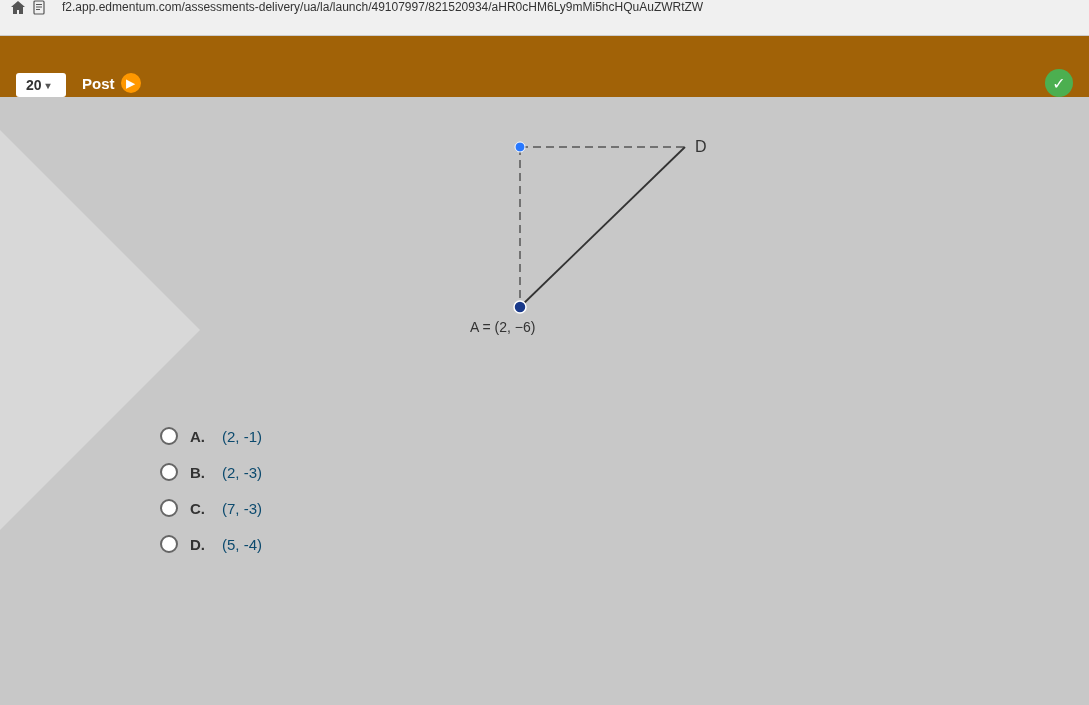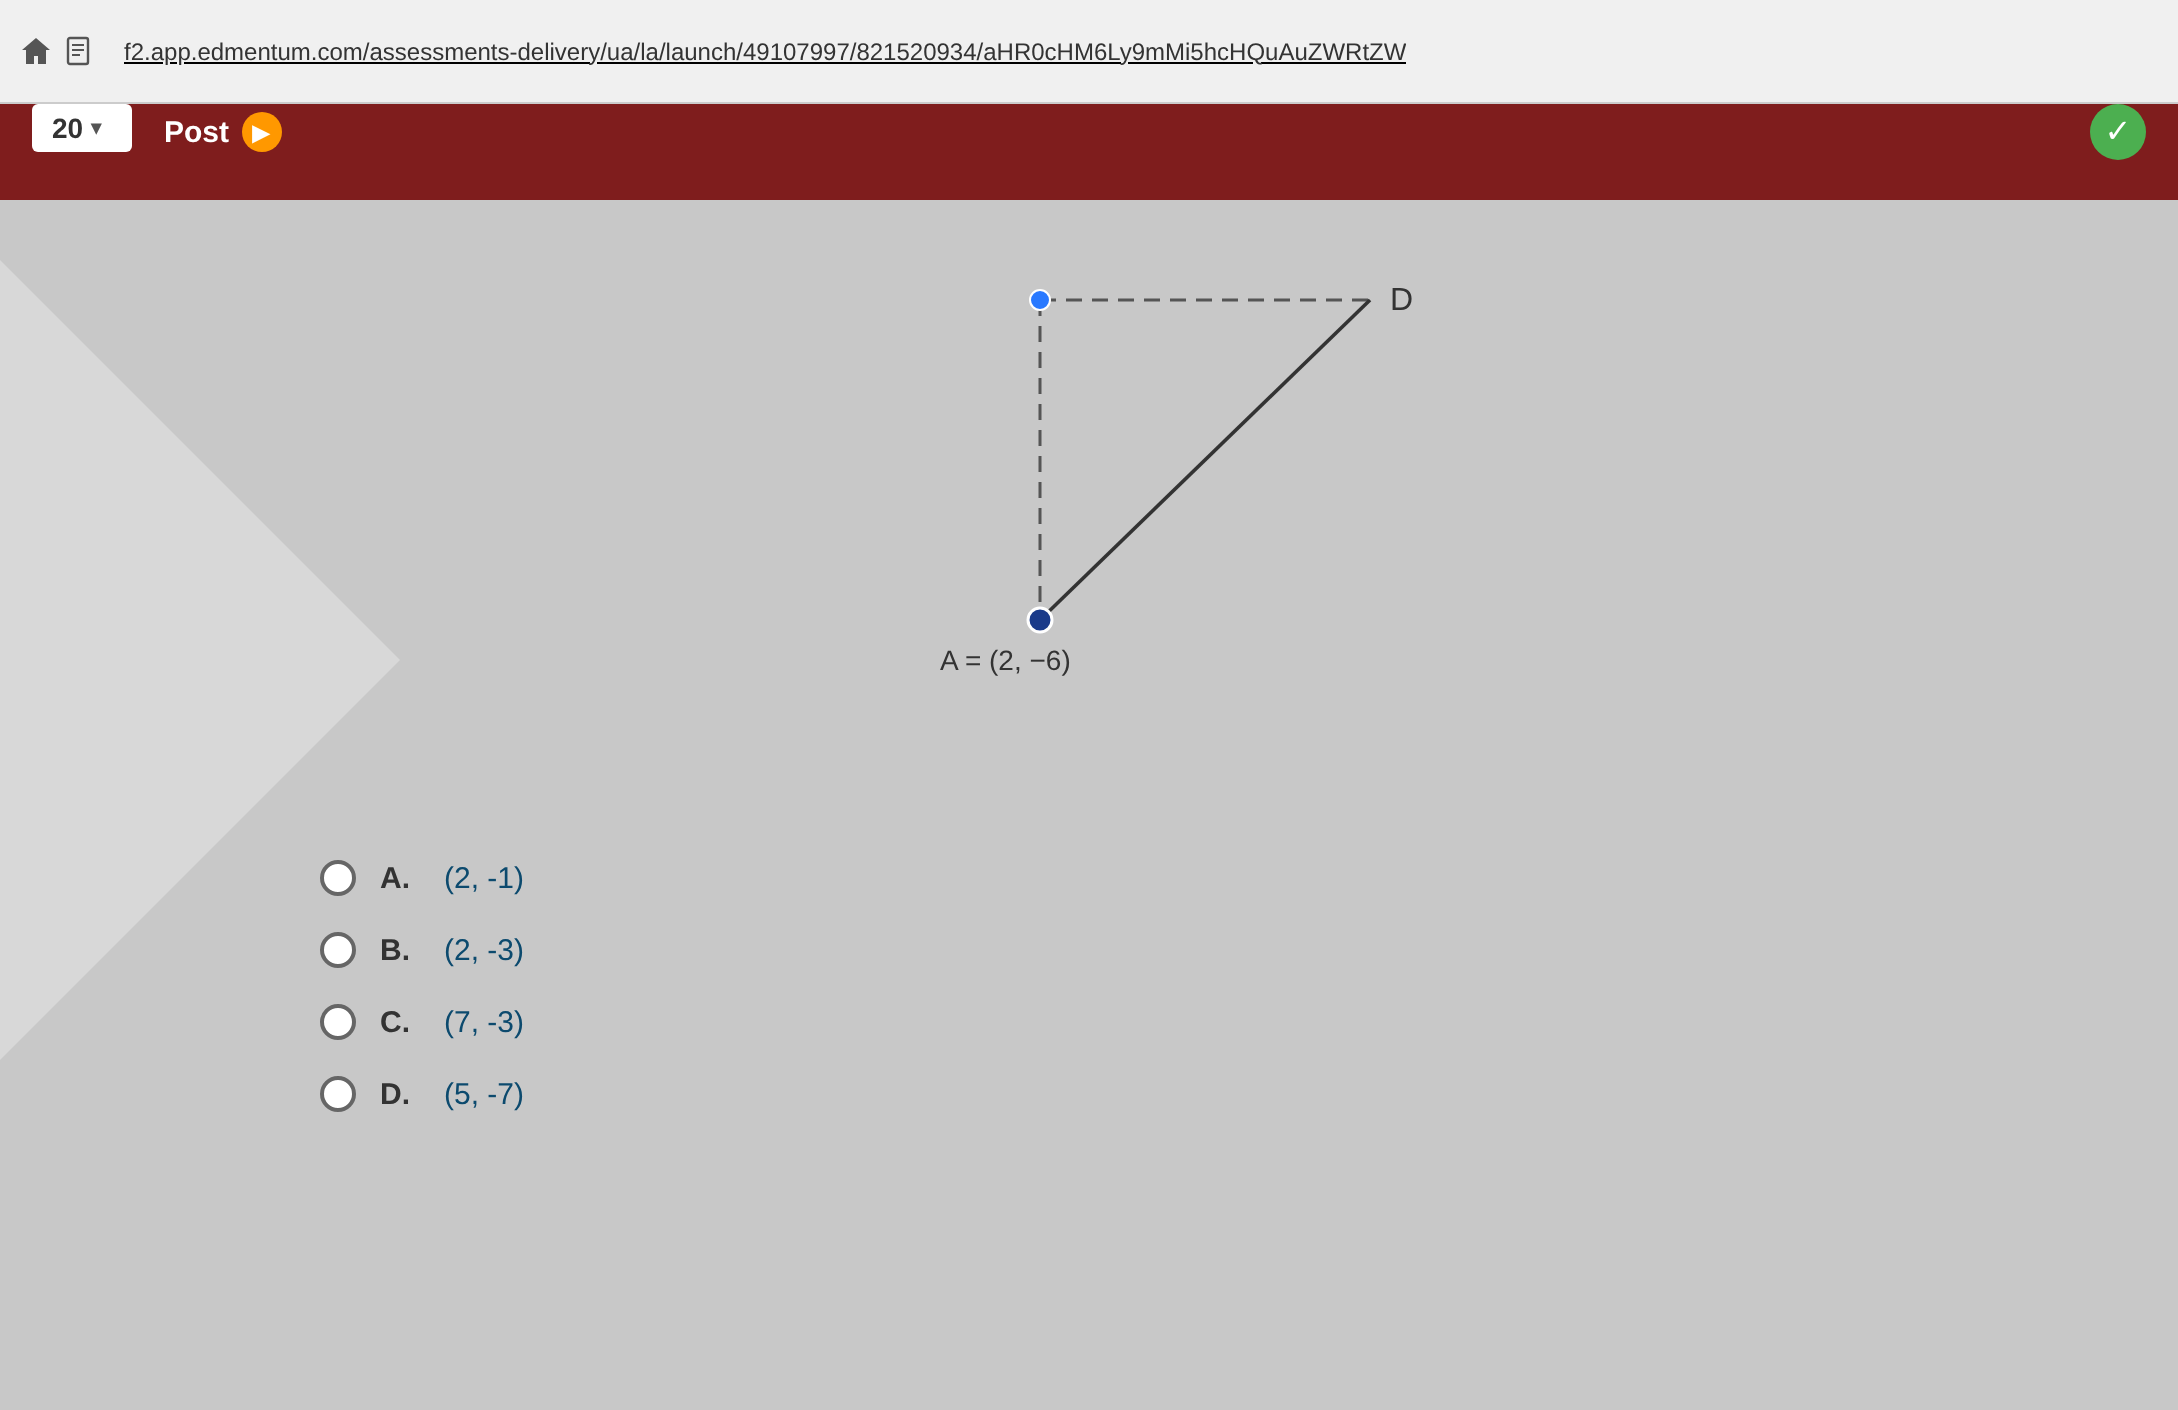--- a/index.html
+++ b/index.html
@@ -29,26 +29,25 @@
       height: 400px;
       background: rgba(255,255,255,0.3);
       clip-path: polygon(0 0, 100% 50%, 0 100%);
     }
 
     
     .browser-bar {
       position: relative;
       z-index: 10;
       background: #f0f0f0;
-      height: 52px;
-      display: flex;
-      align-items: center;
+      height: 36px;
+      display: flex;
+      align-items: flex-start;
       padding: 0 10px;
       border-bottom: 1px solid #ccc;
-      text-decoration: underline;
     }
 
     .browser-url {
       font-size: 12px;
       color: #333;
       margin-left: 8px;
       white-space: nowrap;
       overflow: hidden;
     }
 
@@ -61,24 +60,24 @@
     .page-icon-wrap {
       display: flex;
       align-items: center;
       margin-right: 6px;
     }
 
     
     .toolbar {
       position: relative;
       z-index: 10;
-      background: #7f1d1d;
-      height: 48px;
-      display: flex;
-      align-items: flex-start;
+      background: #a16207;
+      height: 61px;
+      display: flex;
+      align-items: flex-end;
       padding: 0 16px;
       gap: 8px;
     }
 
     .question-number {
       background: white;
       color: #333;
       font-size: 14px;
       font-weight: bold;
       padding: 4px 10px;
@@ -280,17 +279,17 @@
 
     <div class="answer-option">
       <div class="radio-circle"></div>
       <span class="answer-letter">C.</span>
       <span class="answer-value">(7, -3)</span>
     </div>
 
     <div class="answer-option">
       <div class="radio-circle"></div>
       <span class="answer-letter">D.</span>
-      <span class="answer-value">(5, -7)</span>
+      <span class="answer-value">(5, -4)</span>
     </div>
 
   </div>
 </div>
 
 </body></html>

